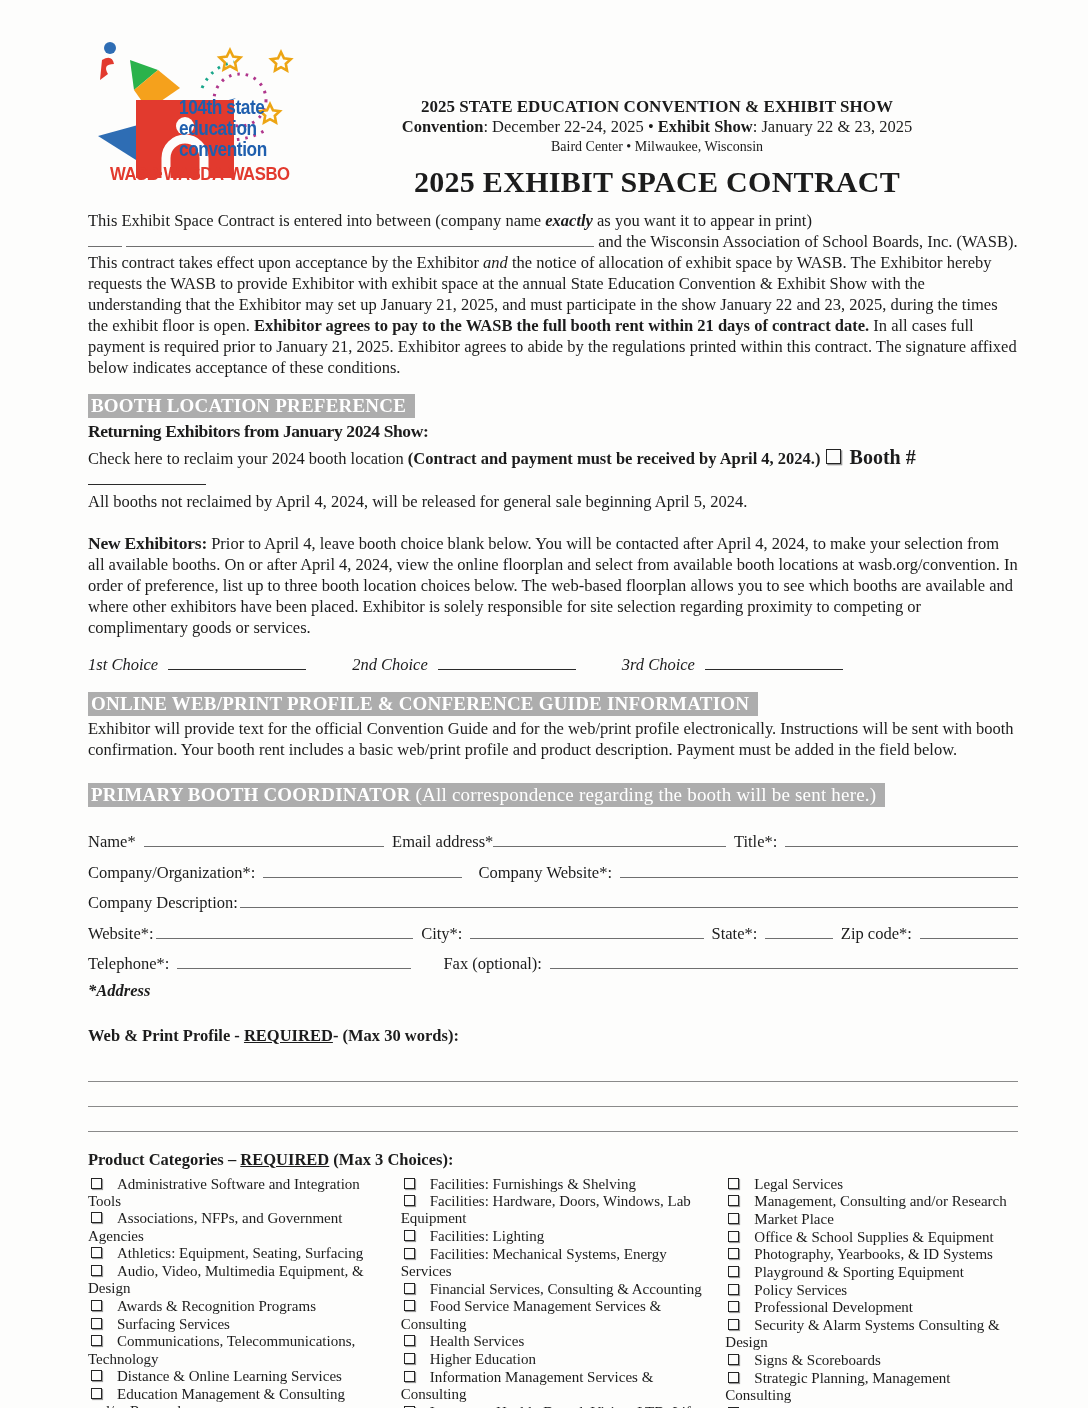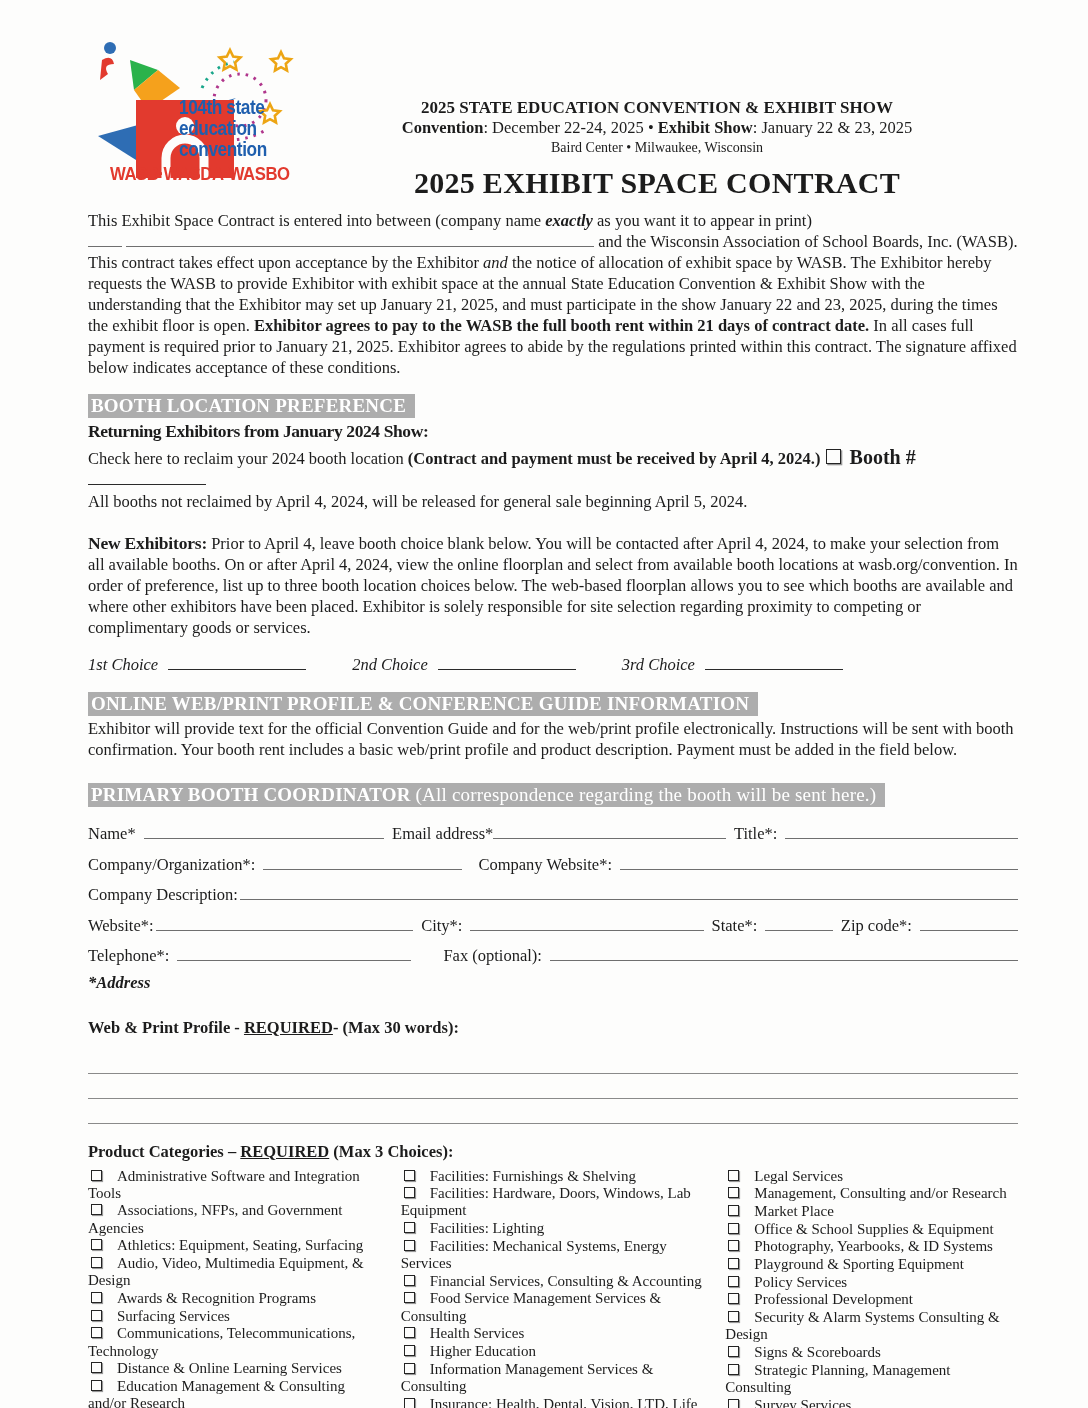--- a/index.html
+++ b/index.html
@@ -6,21 +6,21 @@
   body{
     width:1088px;height:1408px;
     font-family:"Liberation Serif",serif;
     color:#1c1c1c;
     font-size:16.5px;line-height:21px;
     -webkit-font-smoothing:antialiased;
   }
   .page{box-sizing:border-box;width:1088px;height:1408px;padding:38px 70px 0 88px;overflow:hidden;background:#fdfdfc;}
 
   
-  .header{display:flex;align-items:flex-end;}
+  .header{display:flex;align-items:center;}
   .logo{position:relative;width:212px;height:162px;flex:none;margin-left:-4px;}
   .logo svg{position:absolute;left:0;top:0;}
   .logo-text{position:absolute;left:95px;top:58px;color:#1f5fae;font-family:"Liberation Sans",sans-serif;
     font-weight:700;font-size:21px;line-height:21px;transform:scaleX(.82);transform-origin:left top;letter-spacing:-.5px;white-space:nowrap;}
   .logo-orgs{position:absolute;left:26px;top:125px;color:#e23a2e;font-family:"Liberation Sans",sans-serif;
     font-weight:700;font-size:19px;transform:scaleX(.88);transform-origin:left top;letter-spacing:-.5px;white-space:nowrap;}
   .header-text{flex:1;text-align:center;padding-top:58px;}
   .show-title{font-weight:700;font-size:17px;line-height:20px;}
   .dates{font-size:16.5px;line-height:20px;}
   .dates b{font-weight:700;}
@@ -54,21 +54,21 @@
   .choices{display:flex;margin-top:16px;font-style:italic;}
   .choice{margin-right:46px;}
   .choice .bl{width:138px;margin-left:10px;border-bottom-color:#2a2a2a;}
 
   
   .sec-online{margin-top:17px;}
   .sec-online p{margin-top:2px;}
 
   
   .sec-coord{margin-top:23px;}
-  .form{margin-top:16px;}
+  .form{margin-top:24px;}
   .frow{display:flex;align-items:baseline;margin-bottom:9.5px;}
   .frow .lbl{white-space:nowrap;}
   .frow .bl{flex:1;margin:0 8px;}
   .frow .bl:last-child{margin-right:0;}
   .required{font-weight:700;font-style:italic;margin-top:-4px;}
 
   
   .sec-web{margin-top:24px;}
   .webhead,.cathead{font-weight:700;}
   .writeline{border-bottom:1.6px solid #8a8a8a;height:24px;}

